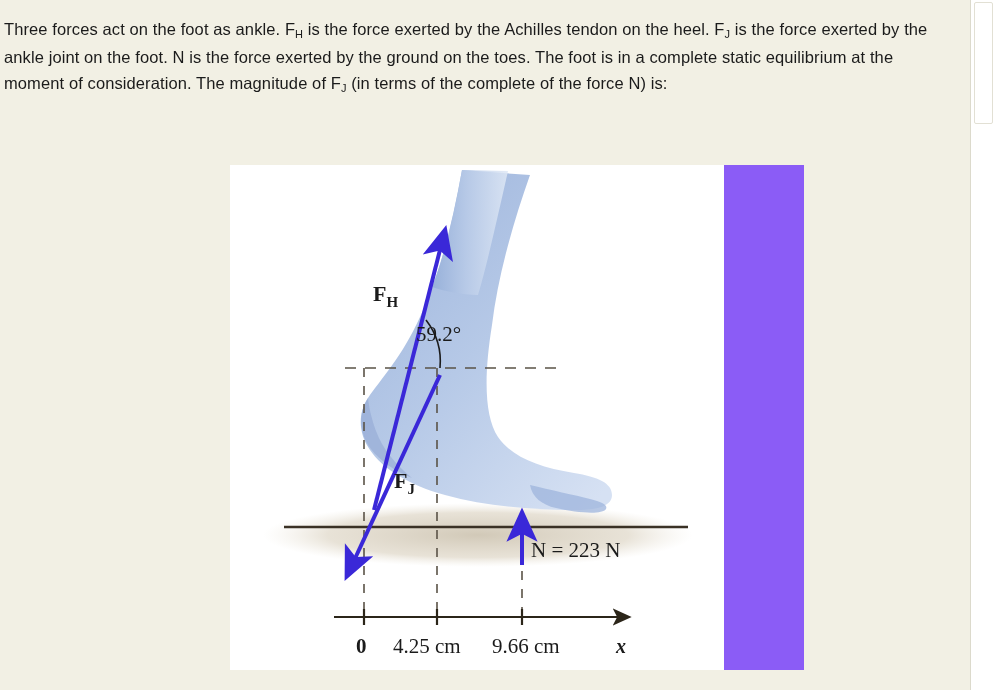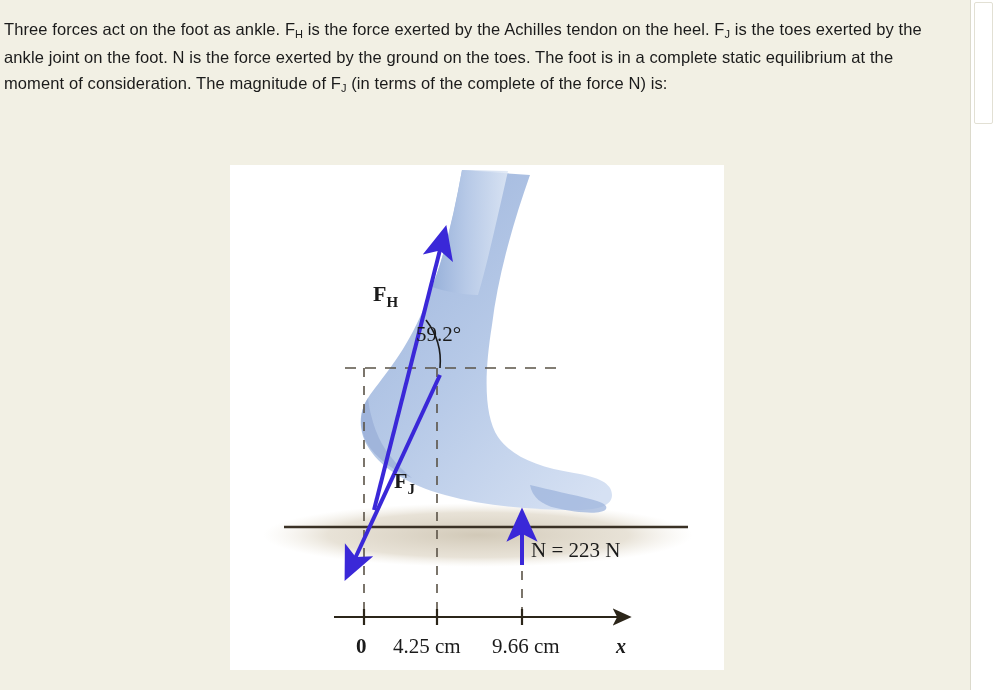--- a/index.html
+++ b/index.html
@@ -43,21 +43,21 @@
   .question-text sub {
     font-size: 11px;
     vertical-align: baseline;
     position: relative;
     top: 3px;
   }
   .figure-card {
     position: absolute;
     left: 230px;
     top: 165px;
-    width: 494px;
+    width: 574px;
     height: 505px;
     background: #8b5cf6;
   }
   .figure-card svg {
     display: block;
   }
   .scrollbar-track {
     position: absolute;
     right: 0;
     top: 0;
@@ -75,21 +75,21 @@
     border: 1px solid #e2e0d4;
     border-radius: 2px;
   }
 </style>
 </head>
 <body>
 
 <div class="page">
 
   <div class="question-text">
-    <span><span>Three forces act on the foot as ankle. F</span><sub>H</sub><span> is the force exerted by the Achilles tendon on the heel. F</span><sub>J</sub><span> is the toes</span></span>
+    <span><span>Three forces act on the foot as ankle. F</span><sub>H</sub><span> is the force exerted by the Achilles tendon on the heel. F</span><sub>J</sub><span> is the force</span></span>
     <span>exerted by the ankle joint on the foot. N is the force exerted by the ground on the toes. The foot is in a complete</span>
     <span><span>static equilibrium at the moment of consideration. The magnitude of F</span><sub>J</sub><span> (in terms of the complete of the force</span></span>
     <span>N) is:</span>
   </div>
 
   <div class="figure-card">
     <svg width="494" height="505" viewBox="0 0 494 505" xmlns="http://www.w3.org/2000/svg">
       <defs>
         <linearGradient id="legGrad" x1="0" y1="0" x2="1" y2="0">
           <stop offset="0%" stop-color="#94aed8"></stop>

